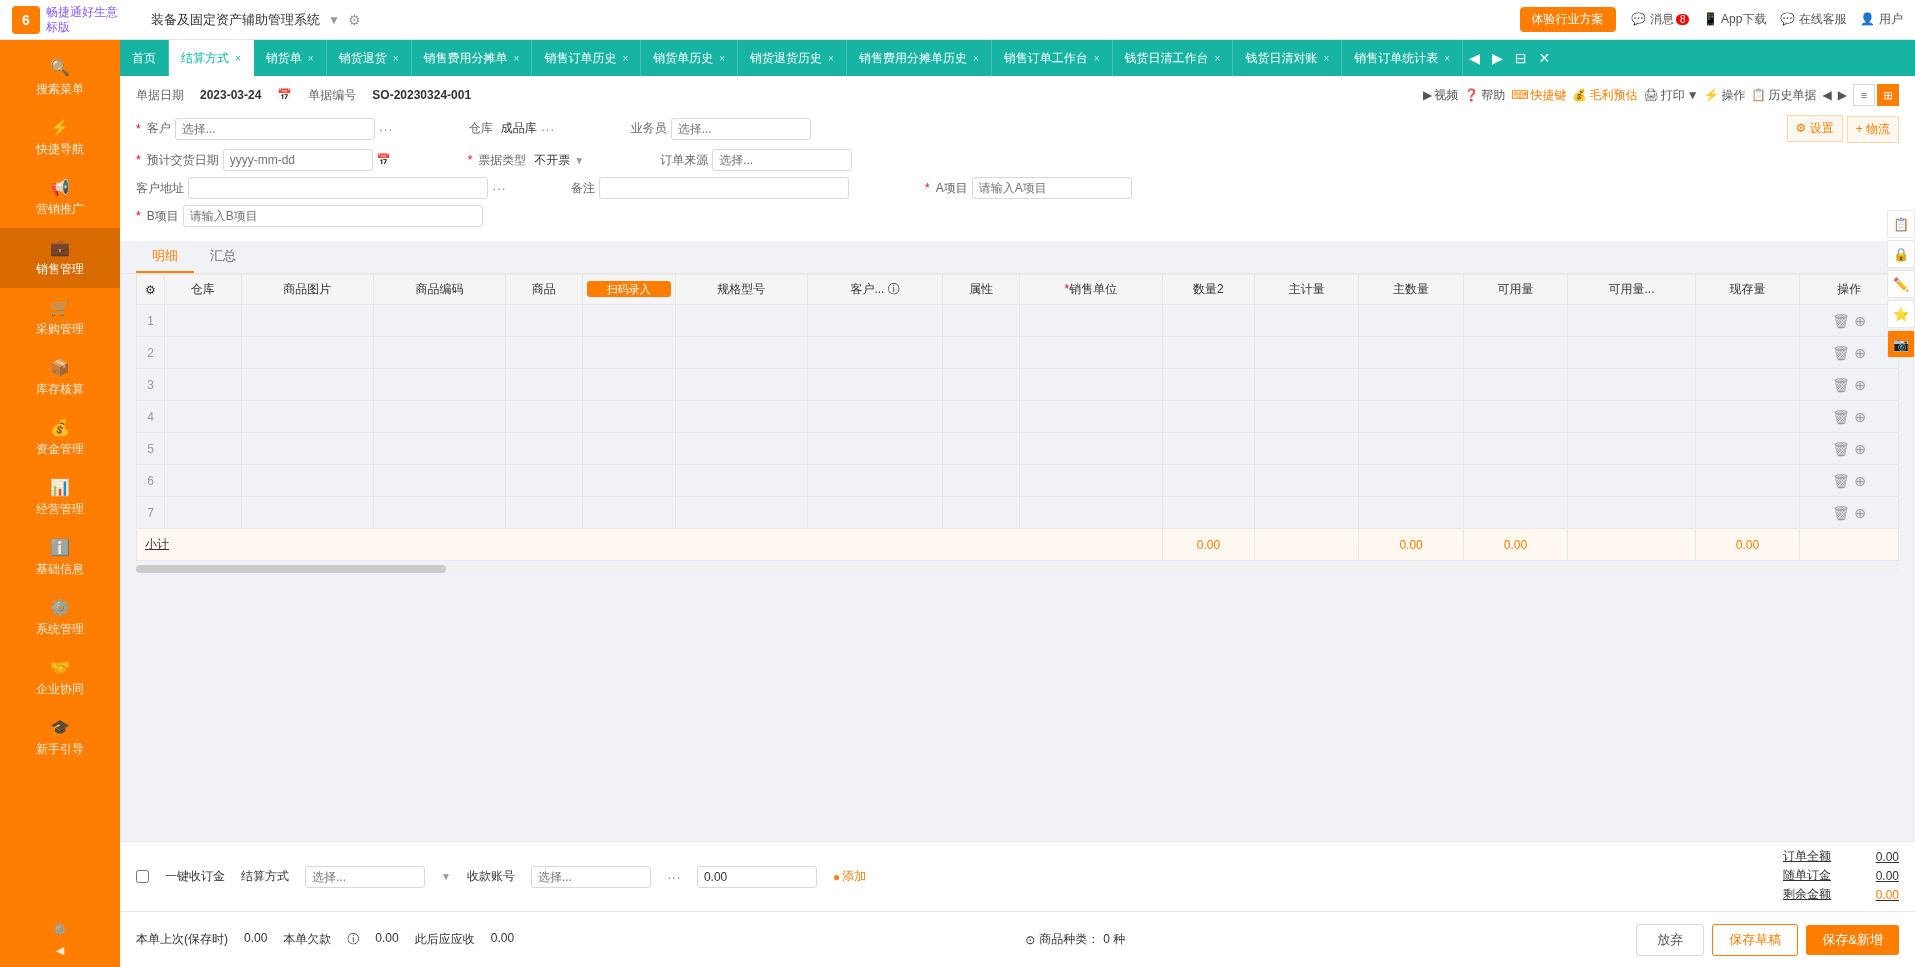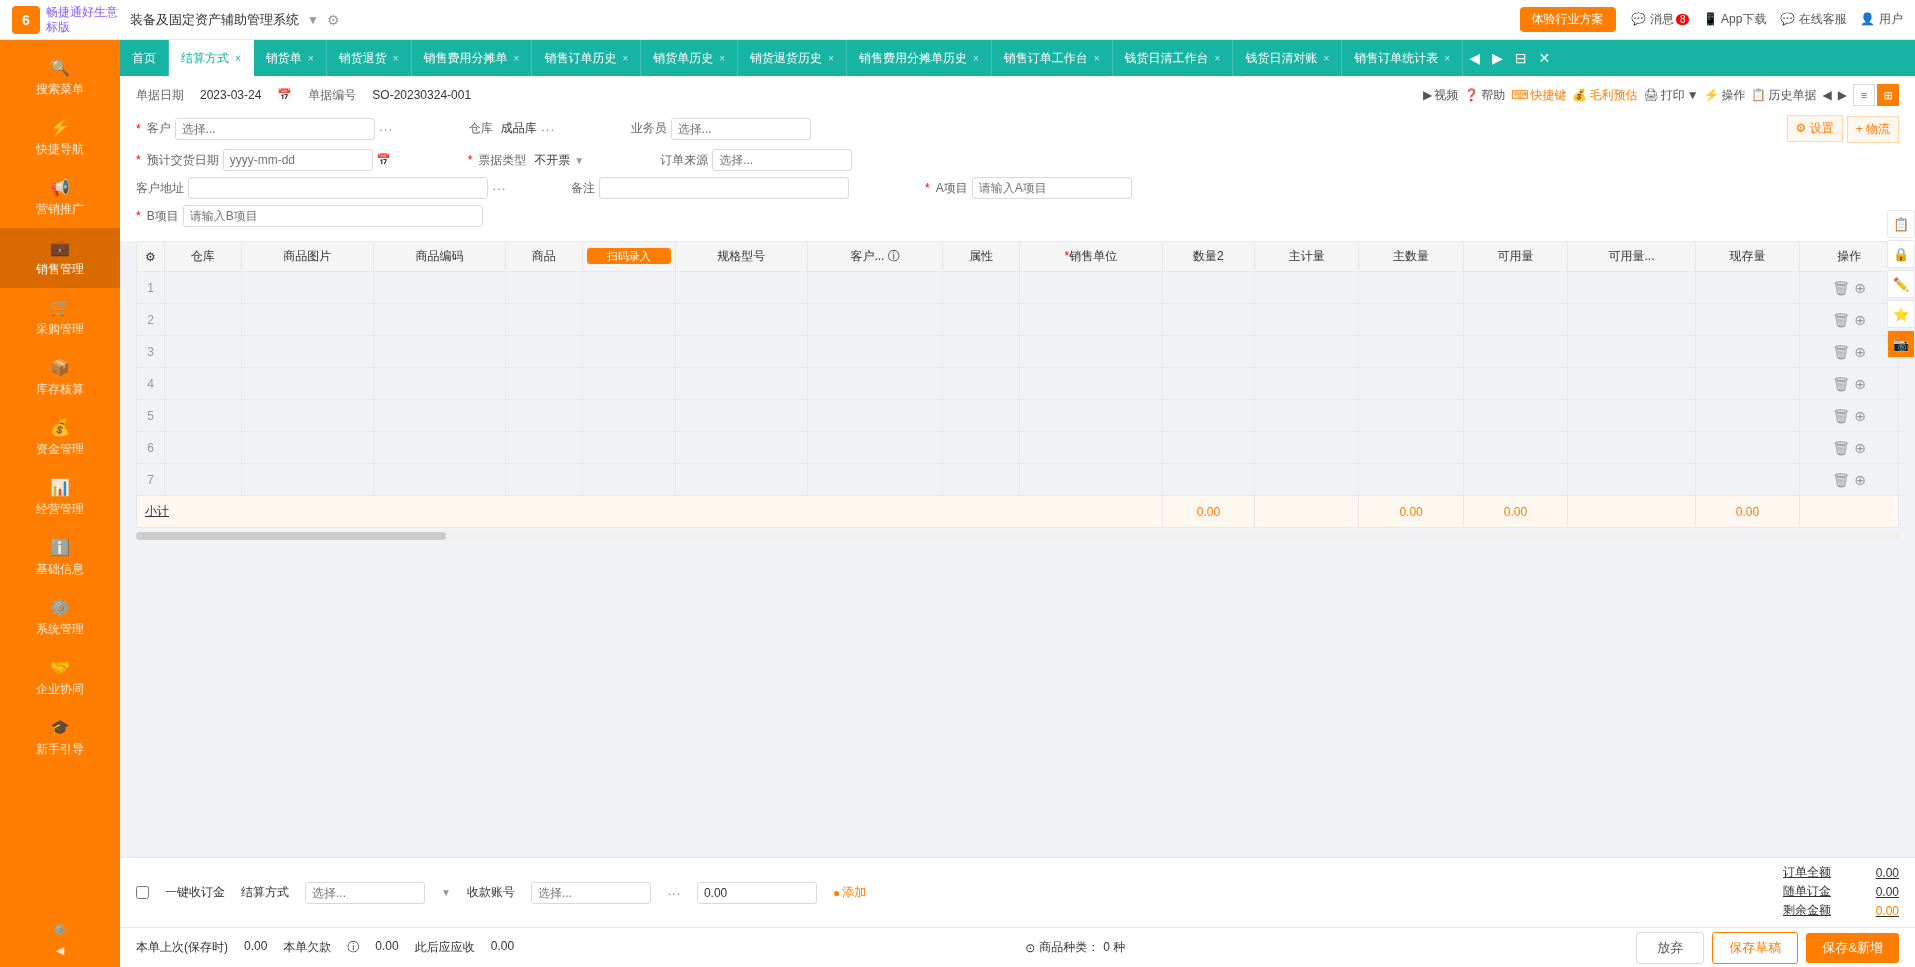--- a/index.html
+++ b/index.html
@@ -31,21 +31,21 @@
     
     .tab-bar { height: 36px; background: #17b3a3; display: flex; align-items: center; overflow: hidden; }
     .tab-item { height: 36px; display: flex; align-items: center; padding: 0 12px; color: #fff; font-size: 12px; cursor: pointer; white-space: nowrap; border-right: 1px solid rgba(255,255,255,0.2); gap: 4px; }
     .tab-item.active { background: #fff; color: #17b3a3; }
     .tab-item.active .tab-close { color: #17b3a3; }
     .tab-close { font-size: 10px; color: rgba(255,255,255,0.7); cursor: pointer; margin-left: 2px; }
     .tab-nav-btn { background: none; border: none; color: #fff; cursor: pointer; padding: 0 6px; font-size: 14px; }
     .form-toolbar { display: flex; align-items: center; justify-content: space-between; margin-bottom: 8px; }
     .form-toolbar-left { display: flex; align-items: center; gap: 16px; font-size: 12px; }
     .field-label { color: #666; }
-    .field-value { color: #333; font-weight: 400; }
+    .field-value { color: #333; font-weight: 700; }
     .req { color: #f00; margin-right: 2px; }
     .form-row { display: flex; align-items: center; gap: 16px; margin-bottom: 6px; }
     .form-field { display: flex; align-items: center; gap: 4px; }
     .form-input { border: 1px solid #d9d9d9; border-radius: 3px; padding: 3px 6px; font-size: 12px; color: #333; min-width: 120px; background: #fff; outline: none; }
     .form-input-wide { min-width: 200px; }
     .more-btn { color: #999; font-size: 14px; }
     .select-arrow { color: #999; font-size: 10px; }
     .calendar-icon { color: #999; font-size: 12px; cursor: pointer; }
     .tabs-row { display: flex; align-items: center; gap: 0; margin-bottom: 0; border-bottom: 1px solid #e8e8e8; }
     .detail-tab { padding: 6px 16px; font-size: 13px; cursor: pointer; border-bottom: 2px solid transparent; color: #666; }
@@ -61,21 +61,21 @@
     .copy-btn { color: #999; cursor: pointer; font-size: 14px; }
     .subtotal-row td { background: #fff8f0; font-weight: 500; }
     .subtotal-val { color: #ff7d00; }
 
     
     .bottom-bar { padding: 6px 16px; background: #fff; border-top: 1px solid #e8e8e8; display: flex; align-items: center; gap: 16px; }
     .checkbox { width: 13px; height: 13px; border: 1px solid #d9d9d9; cursor: pointer; }
     .add-btn-orange { background: none; border: none; color: #ff7d00; cursor: pointer; font-size: 12px; display: flex; align-items: center; gap: 2px; }
 
     
-    .footer-bar { height: 40px; background: #fff; border-top: 1px solid #e8e8e8; display: flex; align-items: center; justify-content: space-between; padding: 0 16px; font-size: 12px; }
+    .footer-bar { height: 56px; background: #fff; border-top: 1px solid #e8e8e8; display: flex; align-items: center; justify-content: space-between; padding: 0 16px; font-size: 12px; }
     .footer-left { display: flex; gap: 16px; }
     .footer-right { display: flex; align-items: center; gap: 8px; }
     .summary-row { display: flex; align-items: center; justify-content: flex-end; gap: 8px; margin-bottom: 2px; text-decoration: underline; }
 
     .save-btn { border: 1px solid #d9d9d9; background: #fff; border-radius: 3px; padding: 6px 20px; cursor: pointer; font-size: 13px; color: #555; }
     .save-draft-btn { border: 1px solid #ff7d00; background: #fff; color: #ff7d00; border-radius: 3px; padding: 6px 16px; cursor: pointer; font-size: 13px; }
     .save-new-btn { background: #ff7d00; color: #fff; border: none; border-radius: 3px; padding: 6px 16px; cursor: pointer; font-size: 13px; }
 
     
     .scroll-track { height: 8px; background: #f0f0f0; border-radius: 4px; margin: 4px 0; }
@@ -107,21 +107,21 @@
 
   <div class="top-bar">
     <div class="top-bar-left">
       <div class="logo-area">
         <div class="logo-icon">6</div>
         <div class="logo-text">
           <div>畅捷通好生意</div>
           <div style="font-size:12px;">标版</div>
         </div>
       </div>
-      <span style="font-size:13px;color:#333;margin-left:4px;">装备及固定资产辅助管理系统</span>
+      <span style="font-size:13px;color:#333;margin-left:25px;">装备及固定资产辅助管理系统</span>
       <span style="color:#999;font-size:12px;cursor:pointer;">▼</span>
       <span style="color:#999;font-size:14px;cursor:pointer;">⚙</span>
     </div>
     <div class="top-bar-right">
       <button class="top-btn-orange">体验行业方案</button>
       <div class="top-icons">
         <span style="cursor:pointer;">
           💬 <span>消息</span><span class="badge">8</span>
         </span>
         <span style="cursor:pointer;">📱 <span>App下载</span></span>
@@ -362,20 +362,24 @@
         <div class="form-row">
           <div class="form-field">
             <span class="req">*</span>
             <span class="field-label">B项目</span>
             <input class="form-input" style="width: 300px;" placeholder="请输入B项目">
           </div>
         </div>
       </div>
 
       <div style="flex:1;display:flex;flex-direction:column;overflow:hidden;">
+        <div class="tabs-row" style="padding:0 16px;">
+          <div class="detail-tab active">明细</div>
+          <div class="detail-tab">汇总</div>
+        </div>
 
         <div class="table-wrapper" style="overflow:auto;padding:0 16px;">
           <table class="data-table">
             <thead>
               <tr>
                 <th style="width:28px;">⚙</th>
                 <th>仓库</th>
                 <th>商品图片</th>
                 <th>商品编码</th>
                 <th>商品</th>

